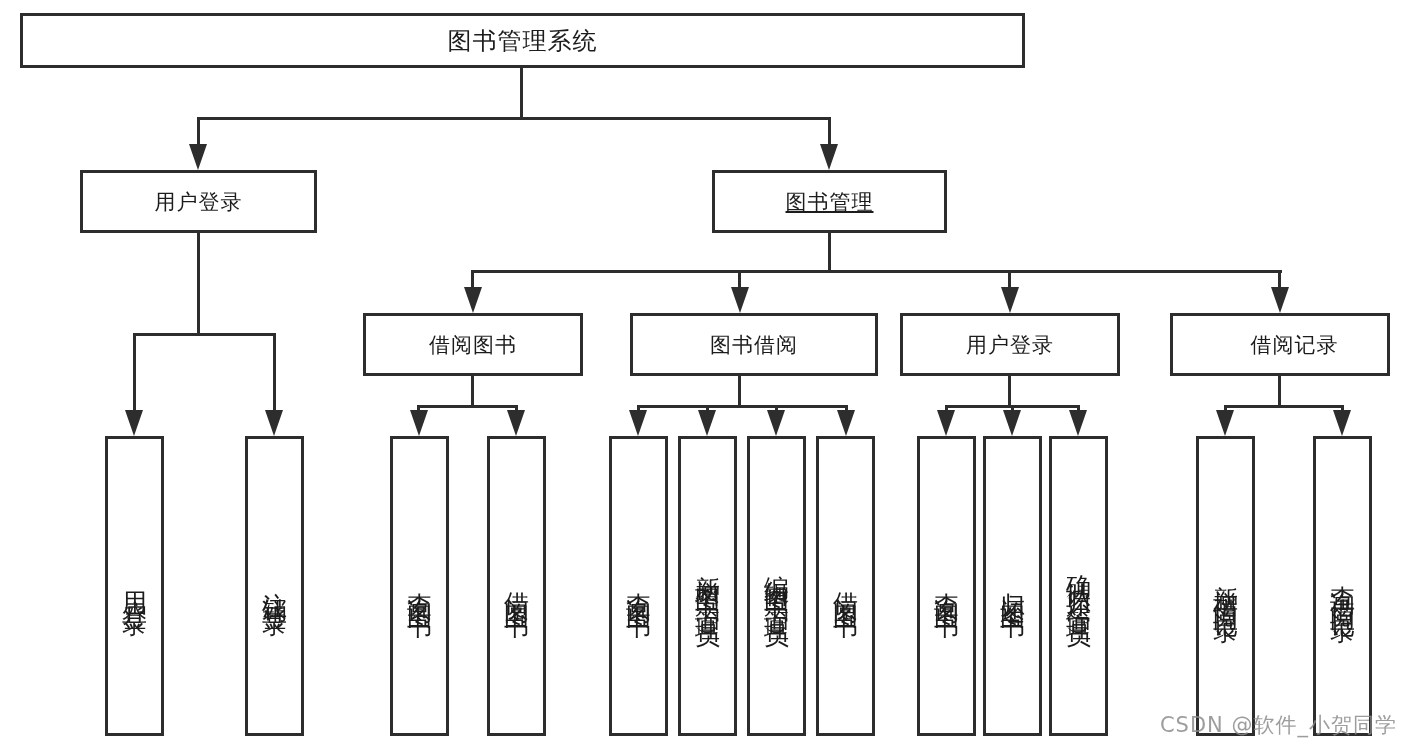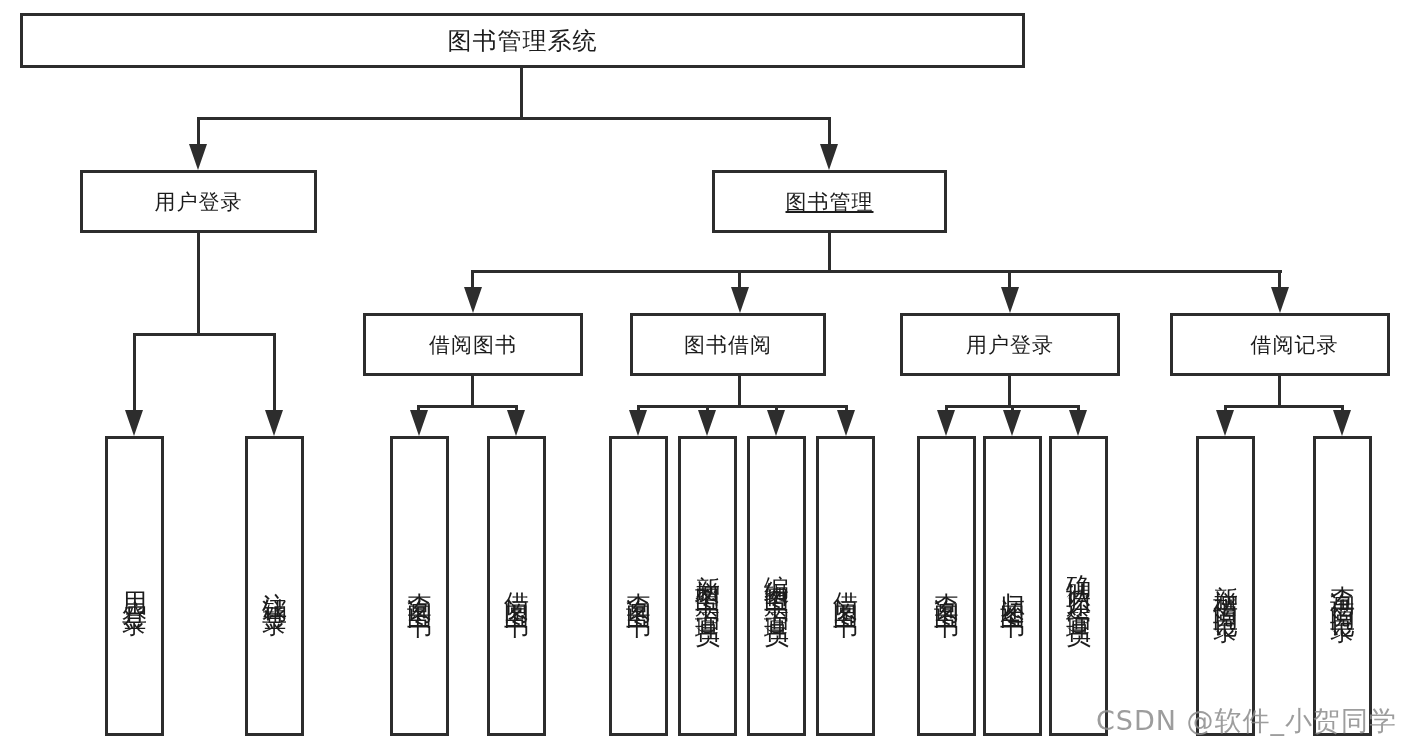--- a/index.html
+++ b/index.html
@@ -44,21 +44,21 @@
     position:absolute;
     width:0;height:0;
     border-left:9px solid transparent;
     border-right:9px solid transparent;
     border-top:26px solid var(--line);
   }
   .watermark{
     position:absolute;
     right:8px;
     bottom:8px;
-    font-size:27px;
+    font-size:21px;
     color:rgba(140,140,140,0.85);
     letter-spacing:1px;
     z-index:5;
     white-space:nowrap;
   }
 </style>
 </head>
 <body>
 
 <div class="canvas">
@@ -95,21 +95,21 @@
   <div class="vline" style="left:738px;top:270px;height:19px;"></div>
   <div class="arrow" style="left:731px;top:287px;"></div>
   <div class="vline" style="left:1008px;top:270px;height:19px;"></div>
   <div class="arrow" style="left:1001px;top:287px;"></div>
   <div class="vline" style="left:1278px;top:270px;height:19px;"></div>
   <div class="arrow" style="left:1271px;top:287px;"></div>
 
   <div class="box hbox" style="left:363px;top:313px;width:220px;height:63px;">
     <span>借阅图书</span>
   </div>
-  <div class="box hbox" style="left:630px;top:313px;width:196px;height:63px;">
+  <div class="box hbox" style="left:630px;top:313px;width:248px;height:63px;">
     <span>图书借阅</span>
   </div>
   <div class="box hbox" style="left:900px;top:313px;width:220px;height:63px;">
     <span>用户登录</span>
   </div>
   <div class="box hbox" style="left:1170px;top:313px;width:220px;height:63px;padding-left:29px;">
     <span>借阅记录</span>
   </div>
 
   <div class="vline" style="left:471px;top:375px;height:33px;"></div>

